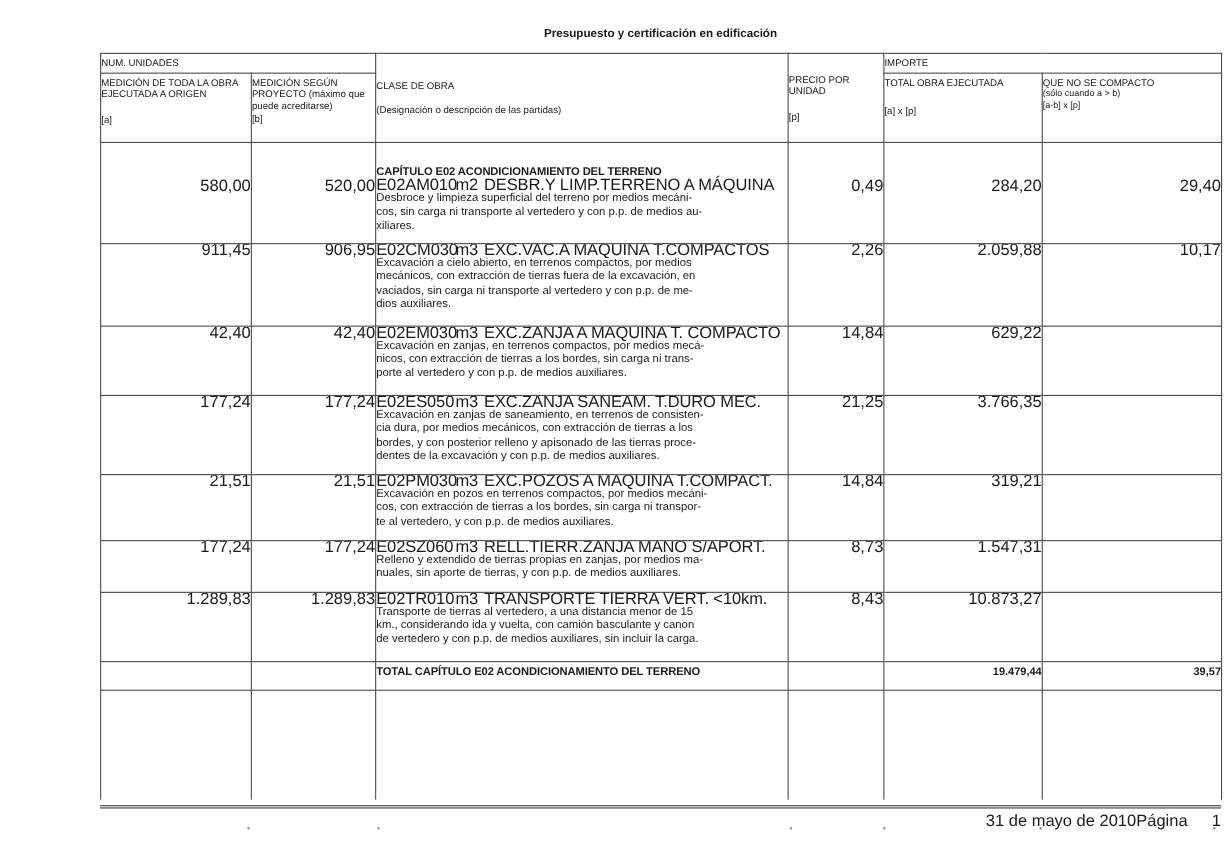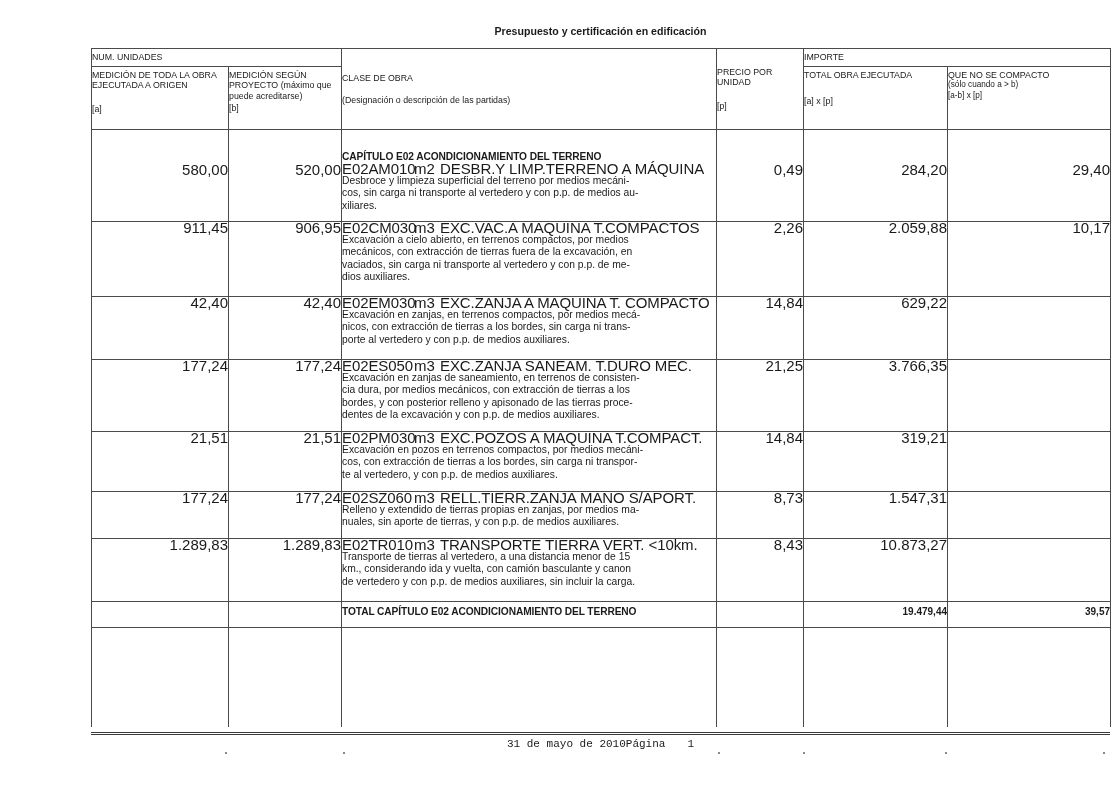--- a/index.html
+++ b/index.html
@@ -67,22 +67,22 @@
   .total-label { font-weight: bold; font-size: 10.2px; letter-spacing: -0.1px; }
   tr.filler { height: 99px; }
   tr.filler td { border-bottom: none; }
 
   .bottom-rule {
     width: 1019px; margin: 5px 0 0 91px; height: 3px;
     border-top: 1px solid #3c3c3c; border-bottom: 1px solid #3c3c3c;
   }
   .footer {
     width: 1019px; margin: 3px 0 0 91px;
-    display: flex; justify-content: center;
-    font-size: 11px; position: relative; font-family: Liberation Mono, monospace;
+    display: flex; justify-content: flex-end;
+    font-size: 15px; position: relative;
   }
   .page-info .pn { display: inline-block; margin-left: 22px; }
   .tab-mark { position: absolute; top: 14px; width: 2px; height: 2px; background: #8a8a8a; }
 </style>
 </head>
 <body>
 
 <div class="doc-header">
   <div class="subtitle">Presupuesto y certificación en edificación</div>
 </div>

